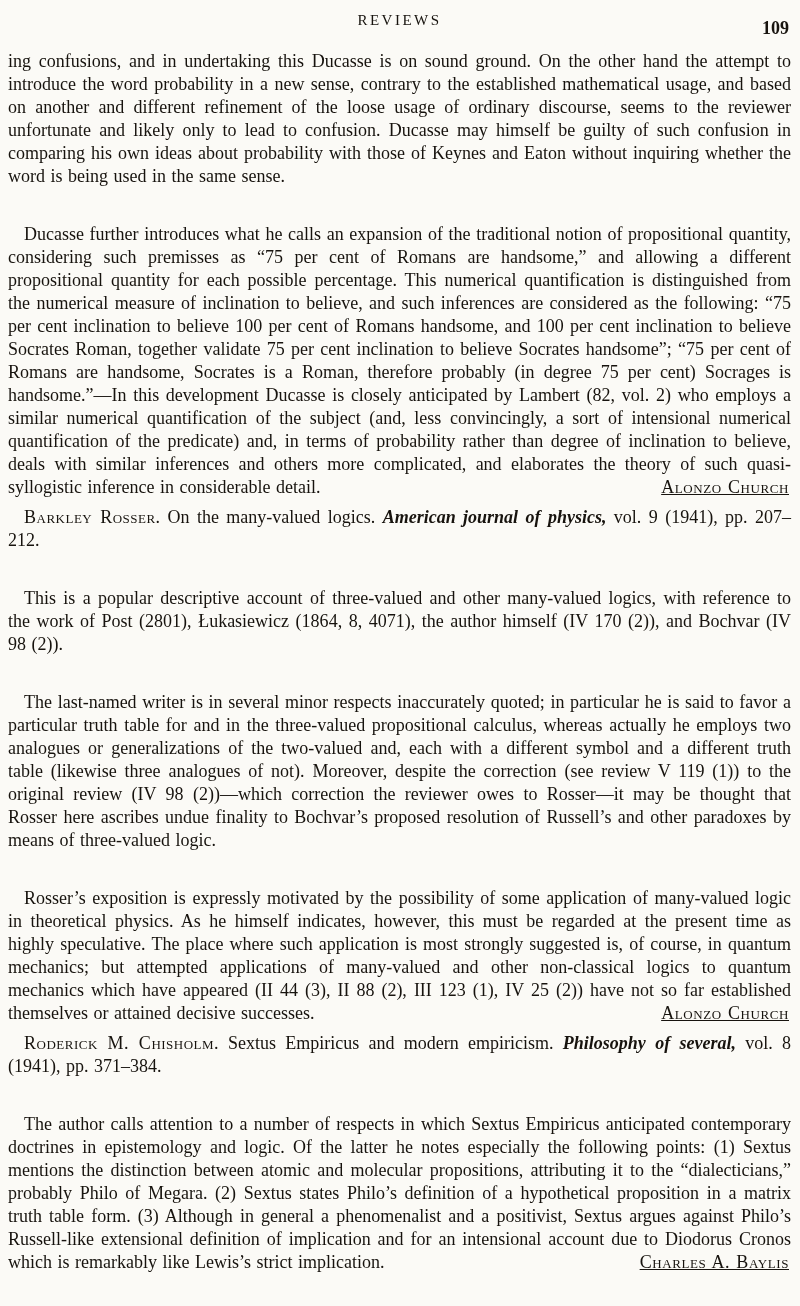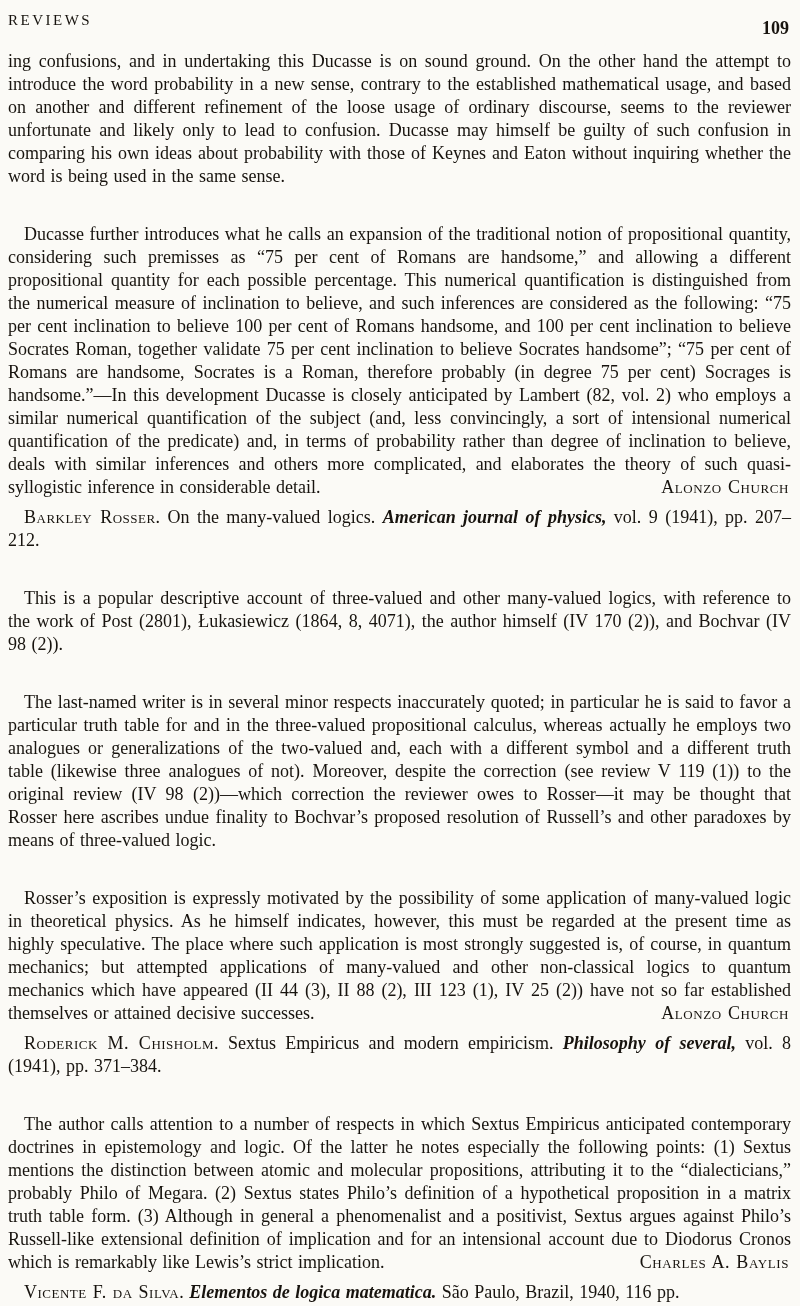--- a/index.html
+++ b/index.html
@@ -14,20 +14,21 @@
     height: 1306px;
     box-sizing: border-box;
     padding: 8px 9px 0 8px;
     overflow: hidden;
     background: var(--paper, #fbfaf6);
   }
   .header {
     position: relative;
     height: 24px;
     margin-bottom: 18px;
+    text-align: center;
   }
   .running-title {
     font-size: 15px;
     letter-spacing: 2.5px;
     line-height: 24px;
   }
   .page-number {
     position: absolute;
     right: 2px;
     top: 8px;
@@ -46,20 +47,21 @@
   p.indent { text-indent: 16px; margin-top: 35px; }
   p.review-heading { margin-top: 7px; }
   .seg.i  { }
   .seg.bi { font-weight: 700; font-style: italic; }
   .seg.sc { font-variant: small-caps; letter-spacing: 0.5px; }
   .seg.sig {
     float: right;
     font-variant: small-caps;
     letter-spacing: 0.6px;
     margin-right: 2px;
+    text-decoration: underline;
   }
 </style>
 </head>
 <body style="--paper: #fbfaf6; --ink: #17130e;">
 
 <div class="page">
 
   <div class="header">
     <span class="running-title">REVIEWS</span>
     <span class="page-number">109</span>
@@ -69,15 +71,14 @@
   <p class="para indent"><span class="seg">Ducasse further introduces what he calls an expansion of the traditional notion of propositional quantity, considering such premisses as “75 per cent of Romans are handsome,” and allowing a different propositional quantity for each possible percentage. This numerical quantification is distinguished from the numerical measure of inclination to believe, and such inferences are considered as the following: “75 per cent inclination to believe 100 per cent of Romans handsome, and 100 per cent inclination to believe Socrates Roman, together validate 75 per cent inclination to believe Socrates handsome”; “75 per cent of Romans are handsome, Socrates is a Roman, </span><span class="seg i">therefore probably</span><span class="seg"> (in degree 75 per cent) Socrages is handsome.”—In this development Ducasse is closely anticipated by Lambert (</span><span class="seg i">82</span><span class="seg">, vol. 2) who employs a similar numerical quantification of the subject (and, less convincingly, a sort of intensional numerical quantification of the predicate) and, in terms of probability rather than degree of inclination to believe, deals with similar inferences and others more complicated, and elaborates the theory of such quasi-syllogistic inference in considerable detail.</span><span class="seg sig">Alonzo Church</span></p>
 
   <p class="para indent review-heading"><span class="seg sc">Barkley Rosser</span><span class="seg">. </span><span class="seg i">On the many-valued logics.</span><span class="seg"> </span><span class="seg bi">American journal of physics,</span><span class="seg"> vol. 9 (1941), pp. 207–212.</span></p>
   <p class="para indent"><span class="seg">This is a popular descriptive account of three-valued and other many-valued logics, with reference to the work of Post (280</span><span class="seg i">1</span><span class="seg">), Łukasiewicz (186</span><span class="seg i">4</span><span class="seg">, </span><span class="seg i">8</span><span class="seg">, 407</span><span class="seg i">1</span><span class="seg">), the author himself (IV 170 (2)), and Bochvar (IV 98 (2)).</span></p>
   <p class="para indent"><span class="seg">The last-named writer is in several minor respects inaccurately quoted; in particular he is said to favor a particular truth table for </span><span class="seg i">and</span><span class="seg"> in the three-valued propositional calculus, whereas actually he employs two analogues or generalizations of the two-valued </span><span class="seg i">and</span><span class="seg">, each with a different symbol and a different truth table (likewise three analogues of </span><span class="seg i">not</span><span class="seg">). Moreover, despite the correction (see review V 119 (1)) to the original review (IV 98 (2))—which correction the reviewer owes to Rosser—it may be thought that Rosser here ascribes undue finality to Bochvar’s proposed resolution of Russell’s and other paradoxes by means of three-valued logic.</span></p>
   <p class="para indent"><span class="seg">Rosser’s exposition is expressly motivated by the possibility of some application of many-valued logic in theoretical physics. As he himself indicates, however, this must be regarded at the present time as highly speculative. The place where such application is most strongly suggested is, of course, in quantum mechanics; but attempted applications of many-valued and other non-classical logics to quantum mechanics which have appeared (II 44 (3), II 88 (2), III 123 (1), IV 25 (2)) have not so far established themselves or attained decisive successes.</span><span class="seg sig">Alonzo Church</span></p>
 
   <p class="para indent review-heading"><span class="seg sc">Roderick M. Chisholm</span><span class="seg">. </span><span class="seg i">Sextus Empiricus and modern empiricism.</span><span class="seg"> </span><span class="seg bi">Philosophy of several,</span><span class="seg"> vol. 8 (1941), pp. 371–384.</span></p>
   <p class="para indent"><span class="seg">The author calls attention to a number of respects in which Sextus Empiricus anticipated contemporary doctrines in epistemology and logic. Of the latter he notes especially the following points: (1) Sextus mentions the distinction between atomic and molecular propositions, attributing it to the “dialecticians,” probably Philo of Megara. (2) Sextus states Philo’s definition of a hypothetical proposition in a matrix truth table form. (3) Although in general a phenomenalist and a positivist, Sextus argues against Philo’s Russell-like extensional definition of implication and for an intensional account due to Diodorus Cronos which is remarkably like Lewis’s strict implication.</span><span class="seg sig">Charles A. Baylis</span></p>
 
-  <p class="para indent review-heading"><span class="seg sc">Vicente F. da Silva</span><span class="seg">. </span><span class="seg bi">Elementos de logica matematica.</span><span class="seg"> São Paulo, Brazil, 1940, 116 pp.</span></p>
 
 </div>
 
 </body></html>

